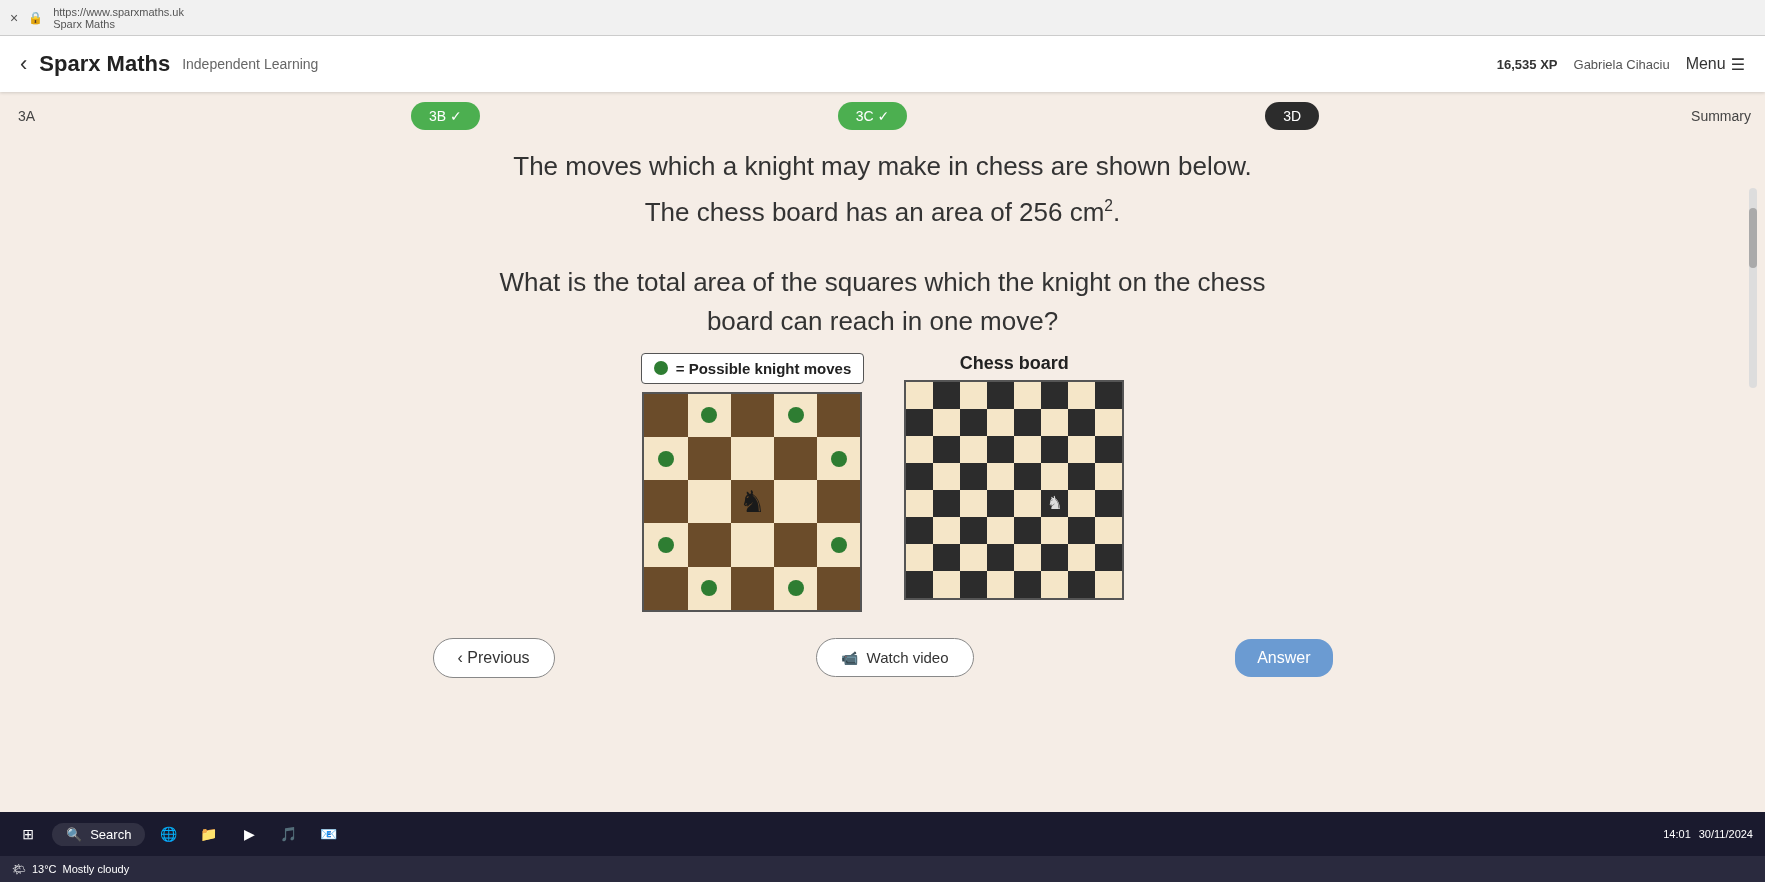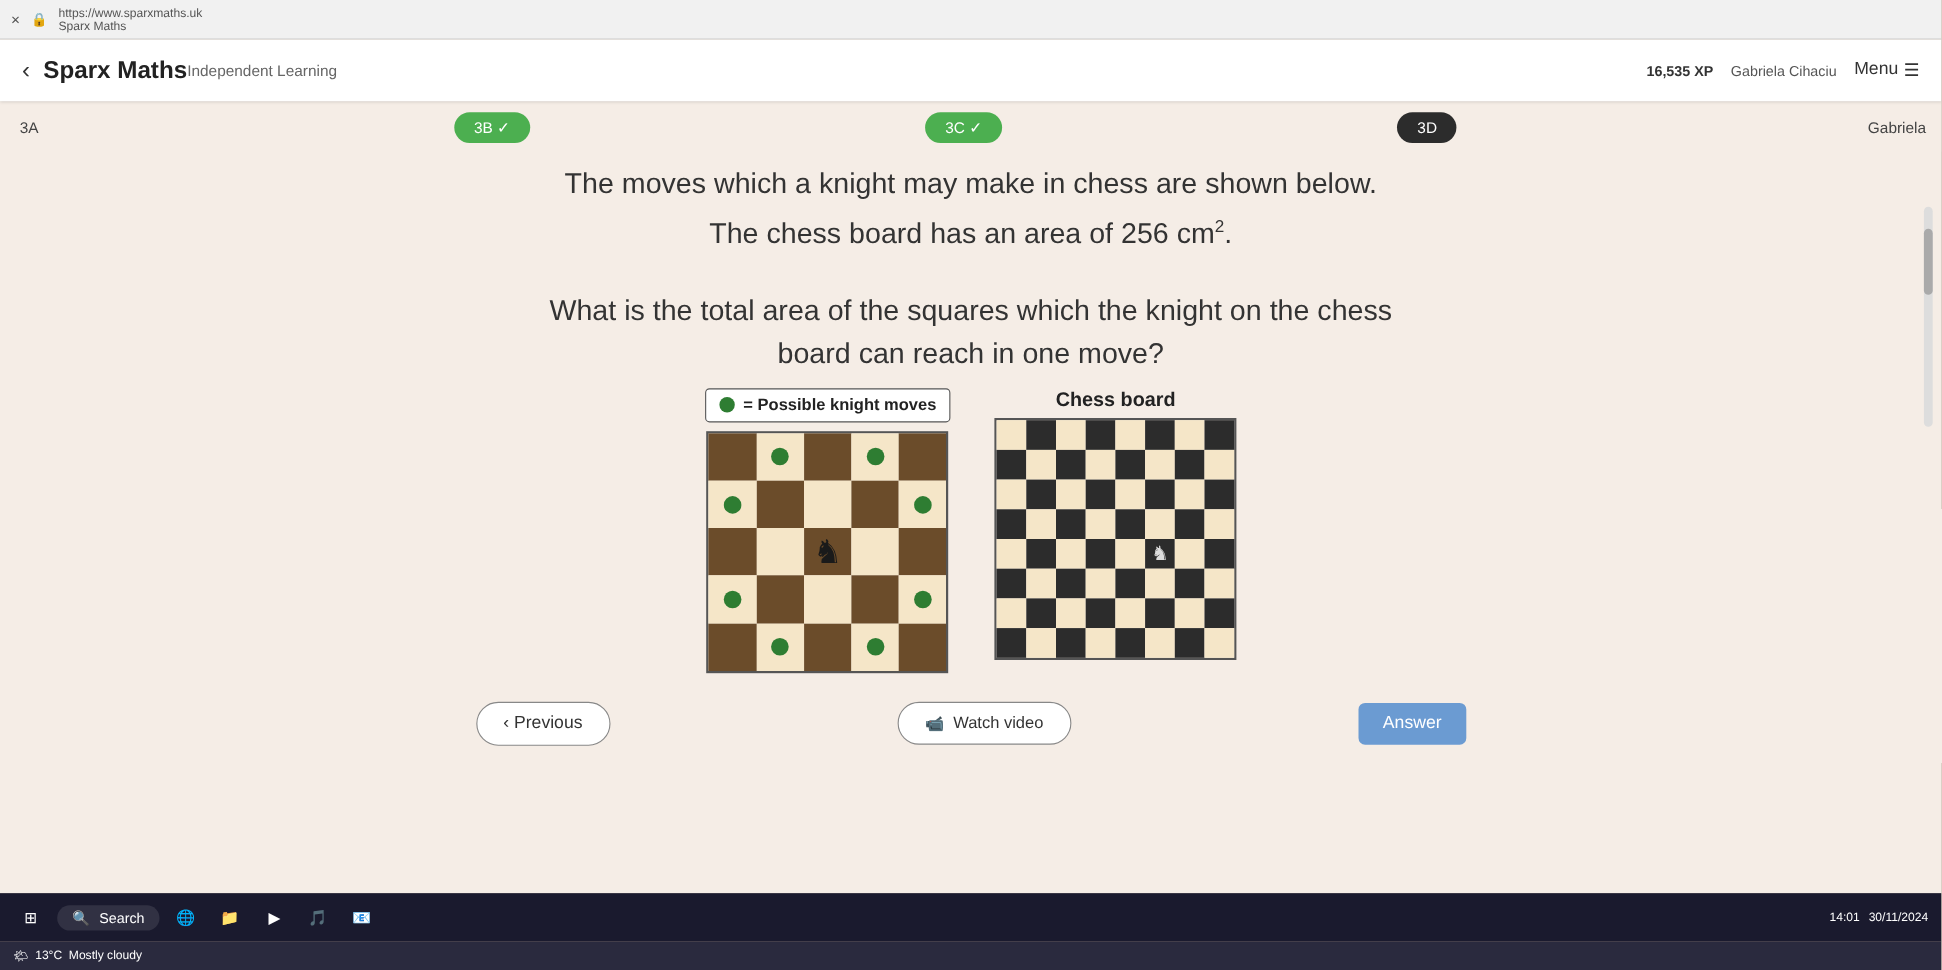--- a/index.html
+++ b/index.html
@@ -58,20 +58,21 @@
       margin-right: 12px;
     }
     .nav-logo {
       font-size: 22px;
       font-weight: bold;
       color: #222;
     }
     .nav-subtitle {
       font-size: 14px;
       color: #666;
+      margin-left: 12px;
     }
     .nav-right {
       margin-left: auto;
       display: flex;
       align-items: center;
       gap: 16px;
       font-size: 13px;
       color: #444;
     }
     .xp-badge {
@@ -308,21 +309,21 @@
       cursor: pointer;
       display: flex;
       align-items: center;
       gap: 8px;
       color: #333;
       margin: 0 auto;
     }
     .btn-answer {
       background: #6b9bd2;
       border: none;
-      border-radius: 6px;
+      border-radius: 16px;
       padding: 10px 22px;
       font-size: 16px;
       cursor: pointer;
       color: white;
       font-weight: 500;
     }
     .video-icon {
       font-size: 14px;
     }
 
@@ -408,21 +409,21 @@
         <span>☰</span>
       </button>
     </div>
   </div>
 
   <div class="tab-bar">
     <button class="tab normal">3A</button>
     <button class="tab completed">3B ✓</button>
     <button class="tab completed">3C ✓</button>
     <button class="tab active">3D</button>
-    <button class="tab-summary">Gabriela</button>
+    <button class="tab-summary">Summary</button>
   </div>
 
   <div class="main-content">
 
     <div class="scroll-bar">
       <div class="scroll-thumb"></div>
     </div>
 
     <p class="question-text">The moves which a knight may make in chess are shown below.</p>
     <p class="question-sub">

